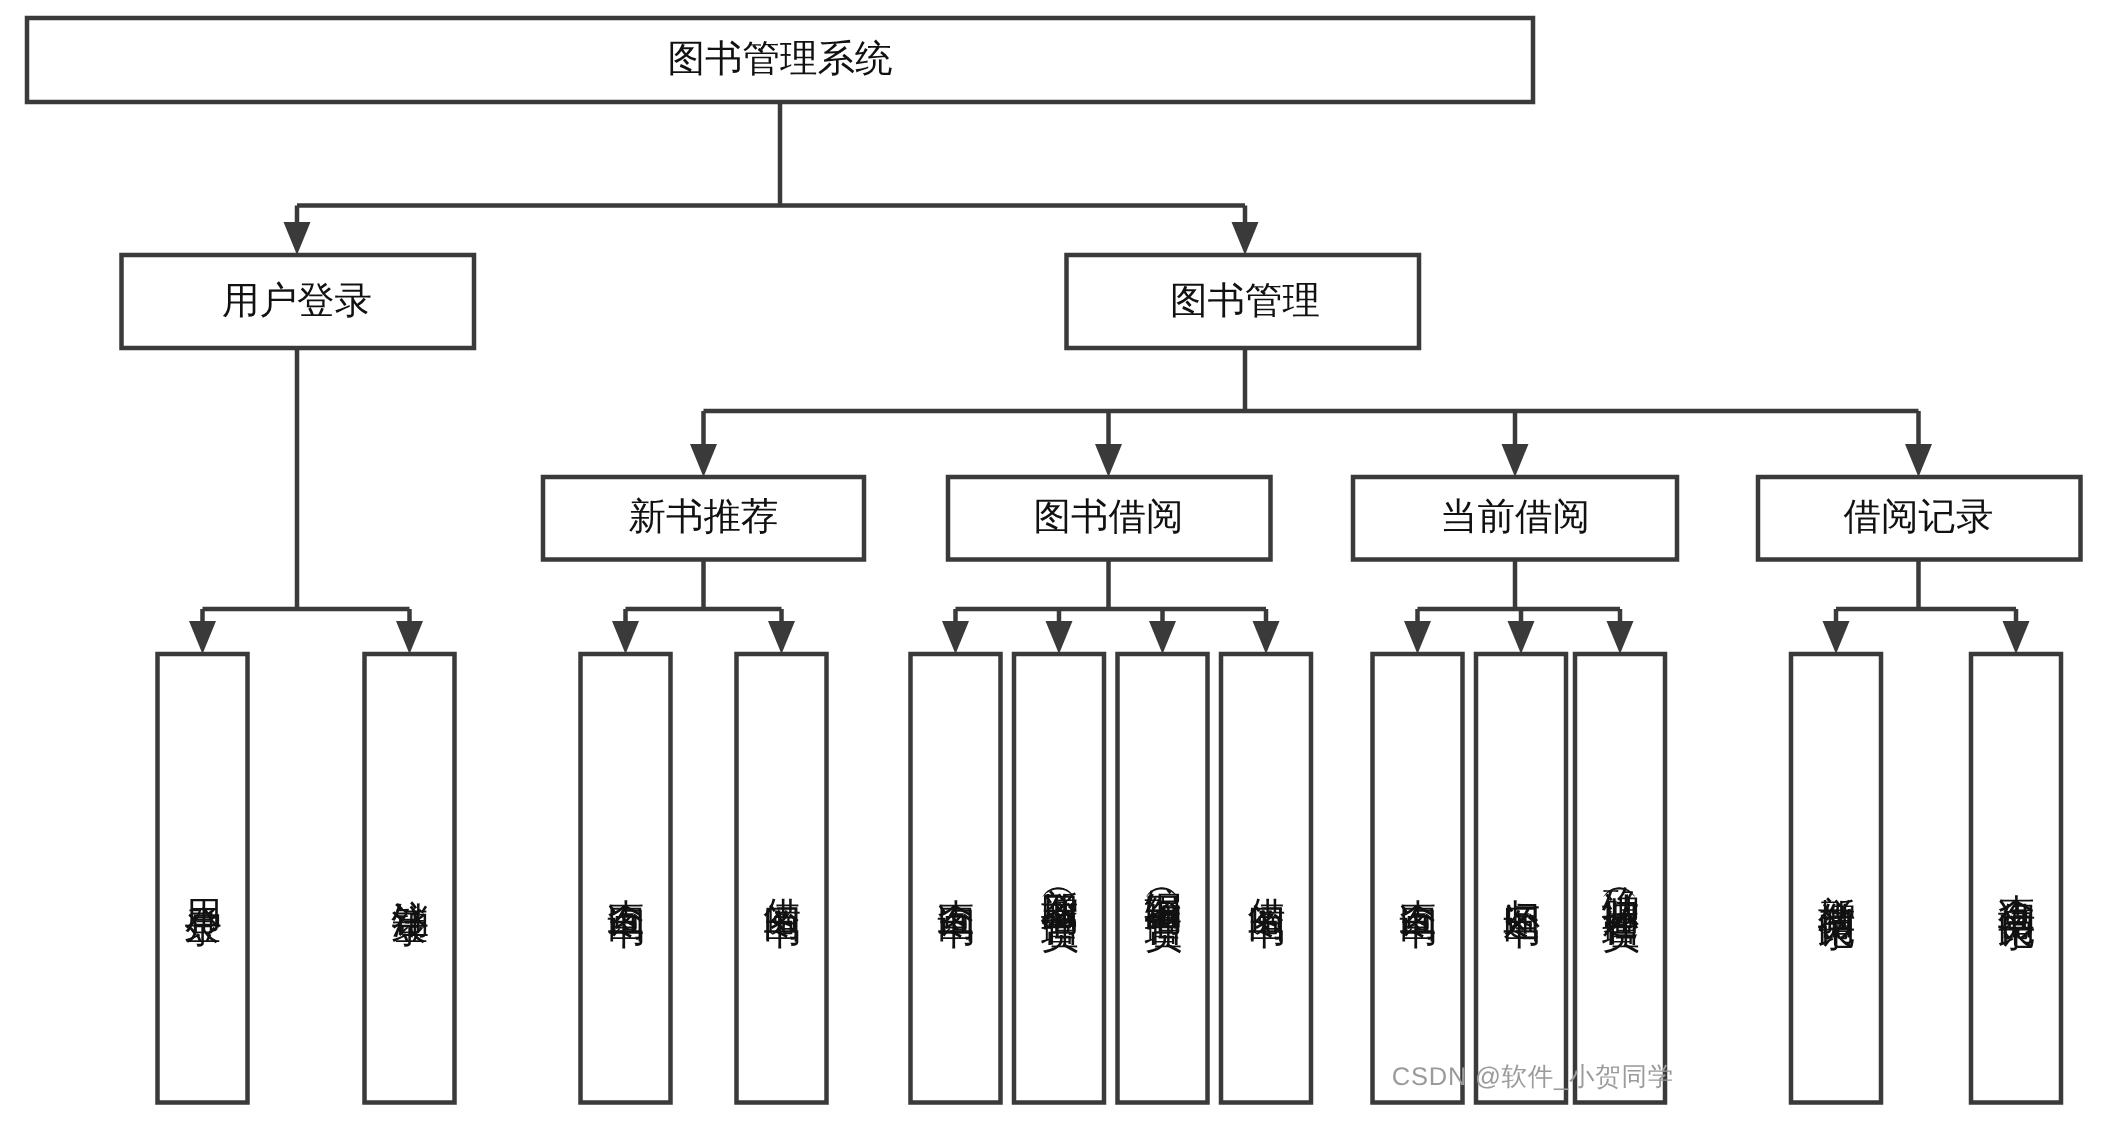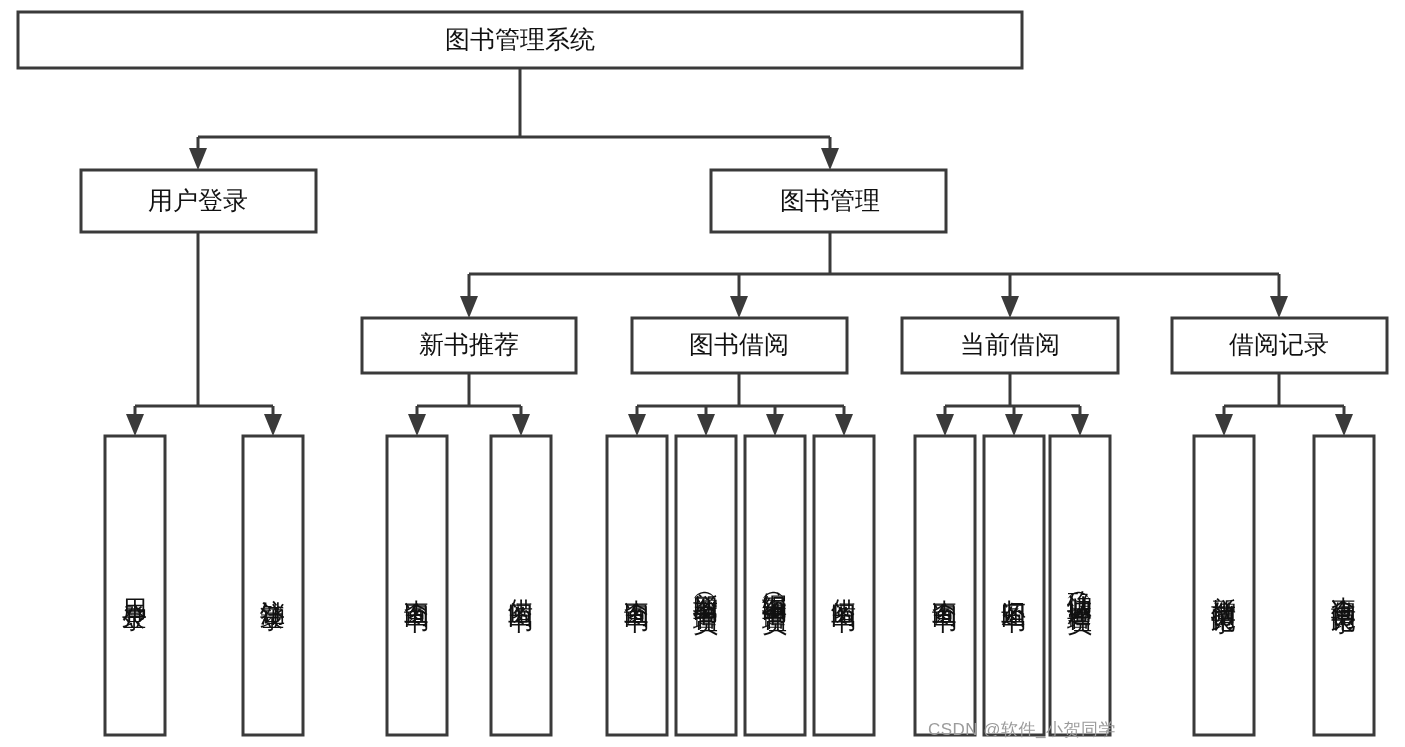--- a/index.html
+++ b/index.html
@@ -54,21 +54,21 @@
     fill: #111111;
     writing-mode: vertical-rl;
     text-orientation: upright;
     letter-spacing: 3px;
     dominant-baseline: central;
     text-anchor: middle;
   }
   .watermark {
     position: absolute;
     right: 12px;
-    bottom: 6px;
+    bottom: 18px;
     font-family: "Liberation Sans", "DejaVu Sans", sans-serif;
     font-size: 17px;
     color: #9b9b9b;
     letter-spacing: 0.5px;
     white-space: nowrap;
     user-select: none;
     margin-left: 15px;
   }
 </style>
 </head>

